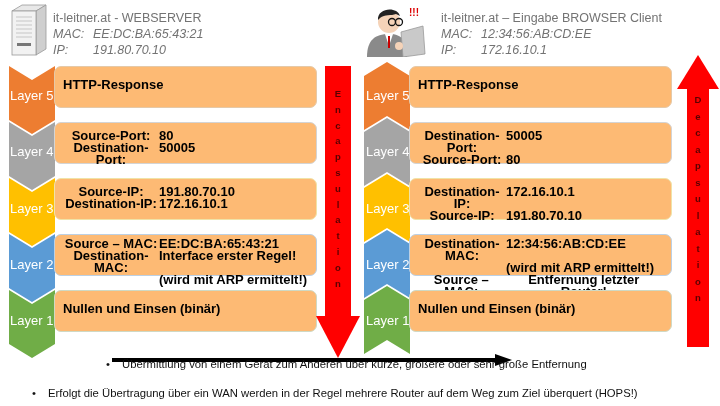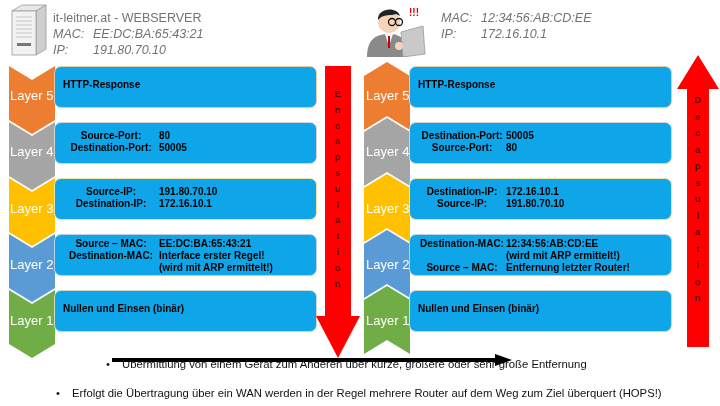--- a/index.html
+++ b/index.html
@@ -7,22 +7,22 @@
   body { position: relative; font-family: "Liberation Sans", sans-serif; color: #000; }
 
   .host-icon { position: absolute; }
   .host-info { position: absolute; font-size: 12.5px; line-height: 16px; color: #737373; }
   .host-info .row { display: flex; font-style: italic; }
   .host-info .lbl { width: 40px; }
 
   .chevron { position: absolute; width: 46px; height: 68px; }
 
   .layer-box {
-    position: absolute; background: #0ea5e9; border-radius: 7px; border: 1px solid #ccc;
-    font-size: 10px; font-weight: bold; padding: 5px 8px; line-height: 12px;
+    position: absolute; background: #fdba74; border-radius: 7px; border: 1px solid #ccc;
+    font-size: 13px; font-weight: bold; padding: 5px 8px; line-height: 12px;
   }
   .layer-box .kv { display: flex; text-align: center; }
   .layer-box .k { width: 96px; }
   .layer-box .k.r { width: 88px; }
 
   .arrow-col { position: absolute; }
 
   .timeline { position: absolute; }
   .bullets { position: absolute; left: 0; width: 720px; font-size: 11.3px; color: #111; }
   .bullets .b { position: absolute; white-space: nowrap; }
@@ -63,20 +63,21 @@
   <line x1="26" y1="34" x2="26" y2="46" stroke="#c00" stroke-width="2"></line>
   <circle cx="26" cy="20" r="11" fill="#f5d3b8"></circle>
   <path d="M15,18 C14,6 34,4 37,14 L33,12 C28,14 22,12 17,16 Z" fill="#222"></path>
   <circle cx="29" cy="20" r="3.5" fill="none" stroke="#111" stroke-width="1.3"></circle>
   <circle cx="36" cy="20" r="3.5" fill="none" stroke="#111" stroke-width="1.3"></circle>
   <polygon points="38,30 60,24 62,52 40,55" fill="#c9c9c9" stroke="#999" stroke-width="0.8"></polygon>
   <circle cx="36" cy="44" r="4" fill="#f5d3b8"></circle>
   <text x="46" y="14" font-size="10" fill="#d00" font-weight="bold" font-family="Liberation Sans, sans-serif">!!!</text>
 </svg>
 <div class="host-info" style="left:441px;top:10px">
+  <div>it-leitner.at – Eingabe BROWSER Client</div>
   <div class="row">
       <span class="lbl">MAC:</span>
       <span>12:34:56:AB:CD:EE</span>
     </div>
   <div class="row">
       <span class="lbl">IP:</span>
       <span>172.16.10.1</span>
     </div>
 </div>
 
@@ -255,14 +256,14 @@
     <div>n</div>
 </div>
 
 <svg class="timeline" style="left:112px;top:353px" width="400" height="14" viewBox="0 0 400 14">
   <rect x="0" y="5" width="385" height="4" fill="#000"></rect>
   <polygon points="383,1 400,7 383,13" fill="#000"></polygon>
 </svg>
 
 <div class="bullets">
   <div class="b" style="left:106px;top:358px"><span class="dot">•</span><span>Übermittlung von einem Gerät zum Anderen über kurze, größere oder sehr große Entfernung</span></div>
-  <div class="b" style="left:56px;top:387px"><span class="dot">•</span><span>Erfolgt die Übertragung über ein WAN werden in der Regel mehrere Router auf dem Weg zum Ziel überquert (HOPS!)</span></div>
+  <div class="b" style="left:32px;top:387px"><span class="dot">•</span><span>Erfolgt die Übertragung über ein WAN werden in der Regel mehrere Router auf dem Weg zum Ziel überquert (HOPS!)</span></div>
 </div>
 
 </body></html>

